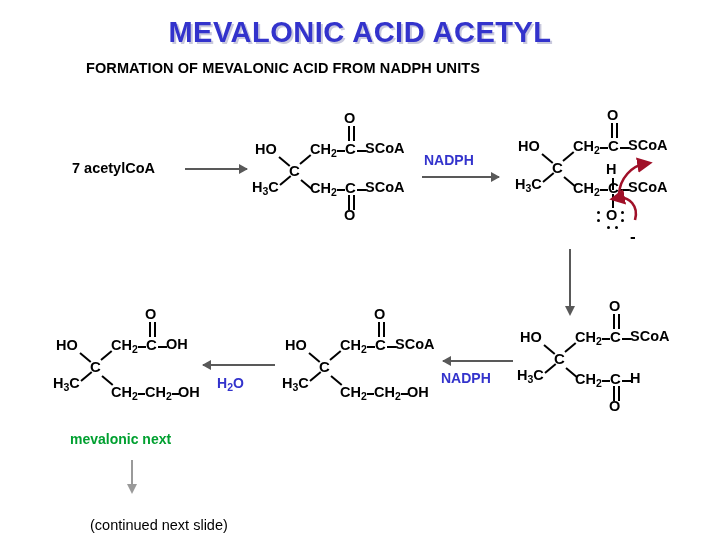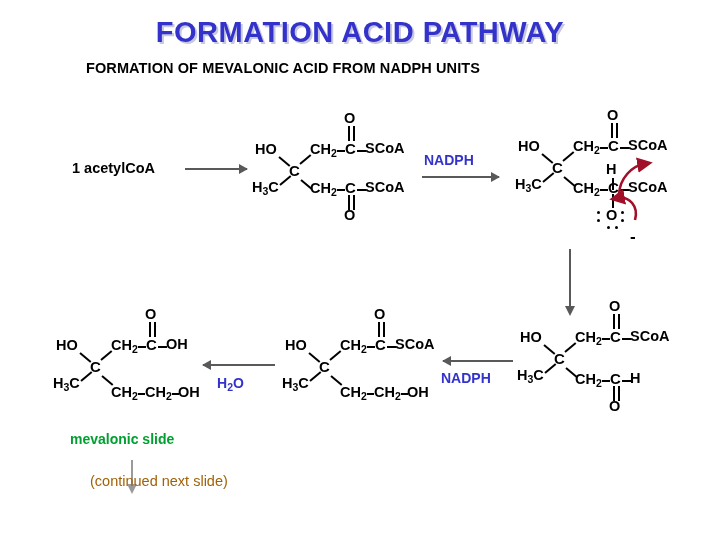--- a/index.html
+++ b/index.html
@@ -81,30 +81,30 @@
   .minus{position:absolute;font-size:17px;font-weight:bold;color:#000;line-height:1;}
 
   
   .curly{position:absolute;overflow:visible;}
 
   
   #mev-label{
     left:70px;top:431px;font-size:14px;font-weight:bold;color:#00a030;
   }
   #cont-label{
-    left:90px;top:473px;font-size:14.5px;color:#a16207;
+    left:90px;top:517px;font-size:14.5px;color:#000000;
   }
 </style>
 </head>
 <body>
 
-<div class="abs" id="title">FORMATION ACID PATHWAY</div>
+<div class="abs" id="title">MEVALONIC ACID ACETYL</div>
 <div class="abs" id="subtitle">FORMATION OF MEVALONIC ACID FROM NADPH UNITS</div>
 
-<div class="abs" id="acetyl-label">1 acetylCoA</div>
+<div class="abs" id="acetyl-label">7 acetylCoA</div>
 <div class="rxn-arrow" style="left:185px;top:168px;width:62px;"></div>
 
 <div class="abs" style="left:0;top:0;">
 
   <div class="abs chem" style="left:255px;top:142px;">HO</div>
 
   <div class="diag" style="left:279px;top:156px;width:14px;transform:rotate(40deg);"></div>
 
   <div class="abs chem" style="left:252px;top:180px;">
     <span>H</span><span class="sub">3</span><span>C</span>
@@ -321,15 +321,15 @@
     <span>CH</span><span class="sub">2</span>
   </div>
   <div class="bond hbond" style="left:138px;top:393px;width:7px;"></div>
   <div class="abs chem" style="left:145px;top:385px;">
     <span>CH</span><span class="sub">2</span>
   </div>
   <div class="bond hbond" style="left:172px;top:393px;width:7px;"></div>
   <div class="abs chem" style="left:178px;top:385px;">OH</div>
 </div>
 
-<div class="abs" id="mev-label">mevalonic slide</div>
+<div class="abs" id="mev-label">mevalonic next</div>
 <div class="rxn-arrow-v thin" style="left:131px;top:460px;height:25px;"></div>
 <div class="abs" id="cont-label">(continued next slide)</div>
 
 </body></html>

